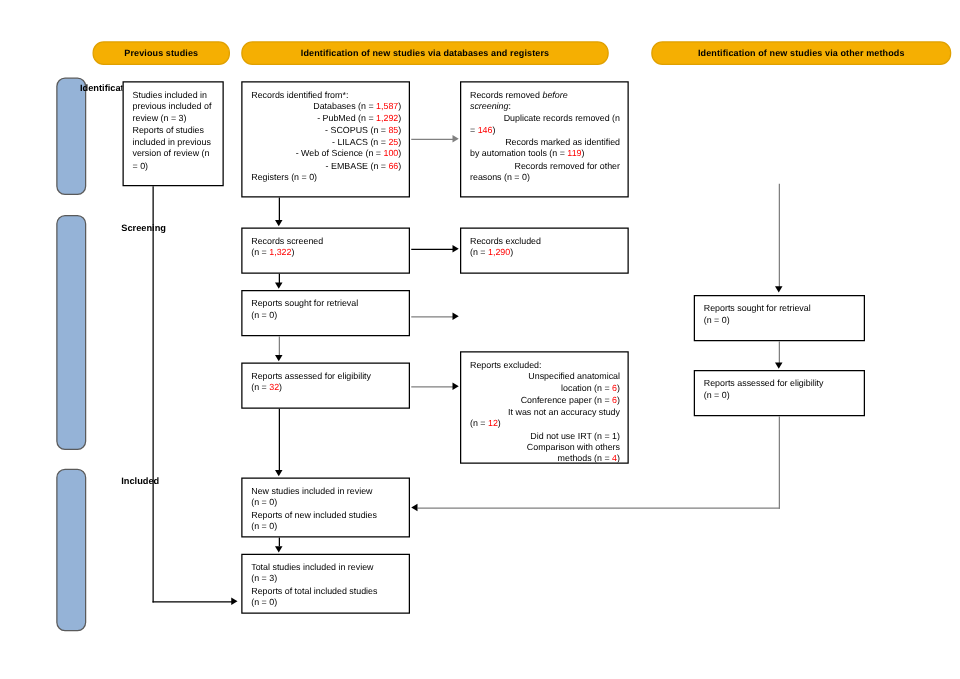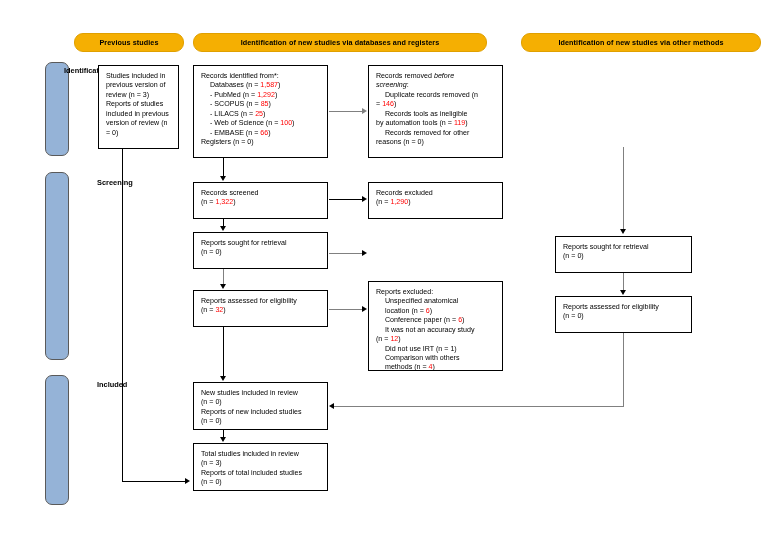--- a/index.html
+++ b/index.html
@@ -55,21 +55,21 @@
     background: #ffffff;
     border: 1.4px solid #000000;
     padding: 6px 6px 4px 7px;
     font-size: 7.1px;
     line-height: 1.33;
     color: #000000;
     overflow: hidden;
   }
   .box .ln { display: block; white-space: nowrap; }
   .box .ln.wrap { white-space: normal; }
-  .box .indent { padding-left: 9px; }
+  .box .indent { padding-left: 9px; text-align: right; }
   .box .gap { height: 6px; }
   .num { color: #FF0000; }
   .ital { font-style: italic; }
   
   .ln-h, .ln-v {
     position: absolute;
     background: #000000;
   }
   .ln-h { height: 1.3px; }
   .ln-v { width: 1.3px; }
@@ -113,21 +113,21 @@
   <div class="sidebar-bar" style="left:45px; top:62px; width:24px; height:94px;"></div>
   <div class="sidebar-bar" style="left:45px; top:172px; width:24px; height:188px;"></div>
   <div class="sidebar-bar" style="left:45px; top:375px; width:24px; height:130px;"></div>
 
   <div class="phase-label" style="left:64px; top:66px;">Identification</div>
   <div class="phase-label" style="left:97px; top:178px;">Screening</div>
   <div class="phase-label" style="left:97px; top:380px;">Included</div>
 
   <div class="box" style="left:98px; top:65px; width:81px; height:84px;">
     <span class="ln wrap">Studies included in</span>
-    <span class="ln wrap">previous version of</span>
+    <span class="ln wrap">previous included of</span>
     <span class="ln wrap">review (n = 3)</span>
     <span class="gap"></span>
     <span class="ln wrap">Reports of studies</span>
     <span class="ln wrap">included in previous</span>
     <span class="ln wrap">version of review (n = 0)</span>
   </div>
 
   <div class="ln-v" style="left:122px; top:149px; height:333px;"></div>
   <div class="ln-h" style="left:122px; top:481px; width:64px;"></div>
   <div class="arrow right" style="left:185px; top:478px;"></div>
@@ -141,21 +141,21 @@
     <span class="ln indent"><span>- Web of Science (n = </span><span class="num">100</span><span>)</span></span>
     <span class="ln indent"><span>- EMBASE (n = </span><span class="num">66</span><span>)</span></span>
     <span class="ln">Registers (n = 0)</span>
   </div>
 
   <div class="box" style="left:368px; top:65px; width:135px; height:93px;">
     <span class="ln wrap"><span>Records removed </span><span class="ital">before</span></span>
     <span class="ln wrap"><span class="ital">screening</span><span>:</span></span>
     <span class="ln indent">Duplicate records removed (n</span>
     <span class="ln"><span>= </span><span class="num">146</span><span>)</span></span>
-    <span class="ln indent">Records tools as ineligible</span>
+    <span class="ln indent">Records marked as identified</span>
     <span class="ln"><span>by automation tools (n = </span><span class="num">119</span><span>)</span></span>
     <span class="ln indent">Records removed for other</span>
     <span class="ln">reasons (n = 0)</span>
   </div>
 
   <div class="ln-h grey" style="left:329px; top:111px; width:34px;"></div>
   <div class="arrow right grey" style="left:362px; top:108px;"></div>
 
   <div class="ln-v" style="left:223px; top:158px; height:19px;"></div>
   <div class="arrow down" style="left:220px; top:176px;"></div>

